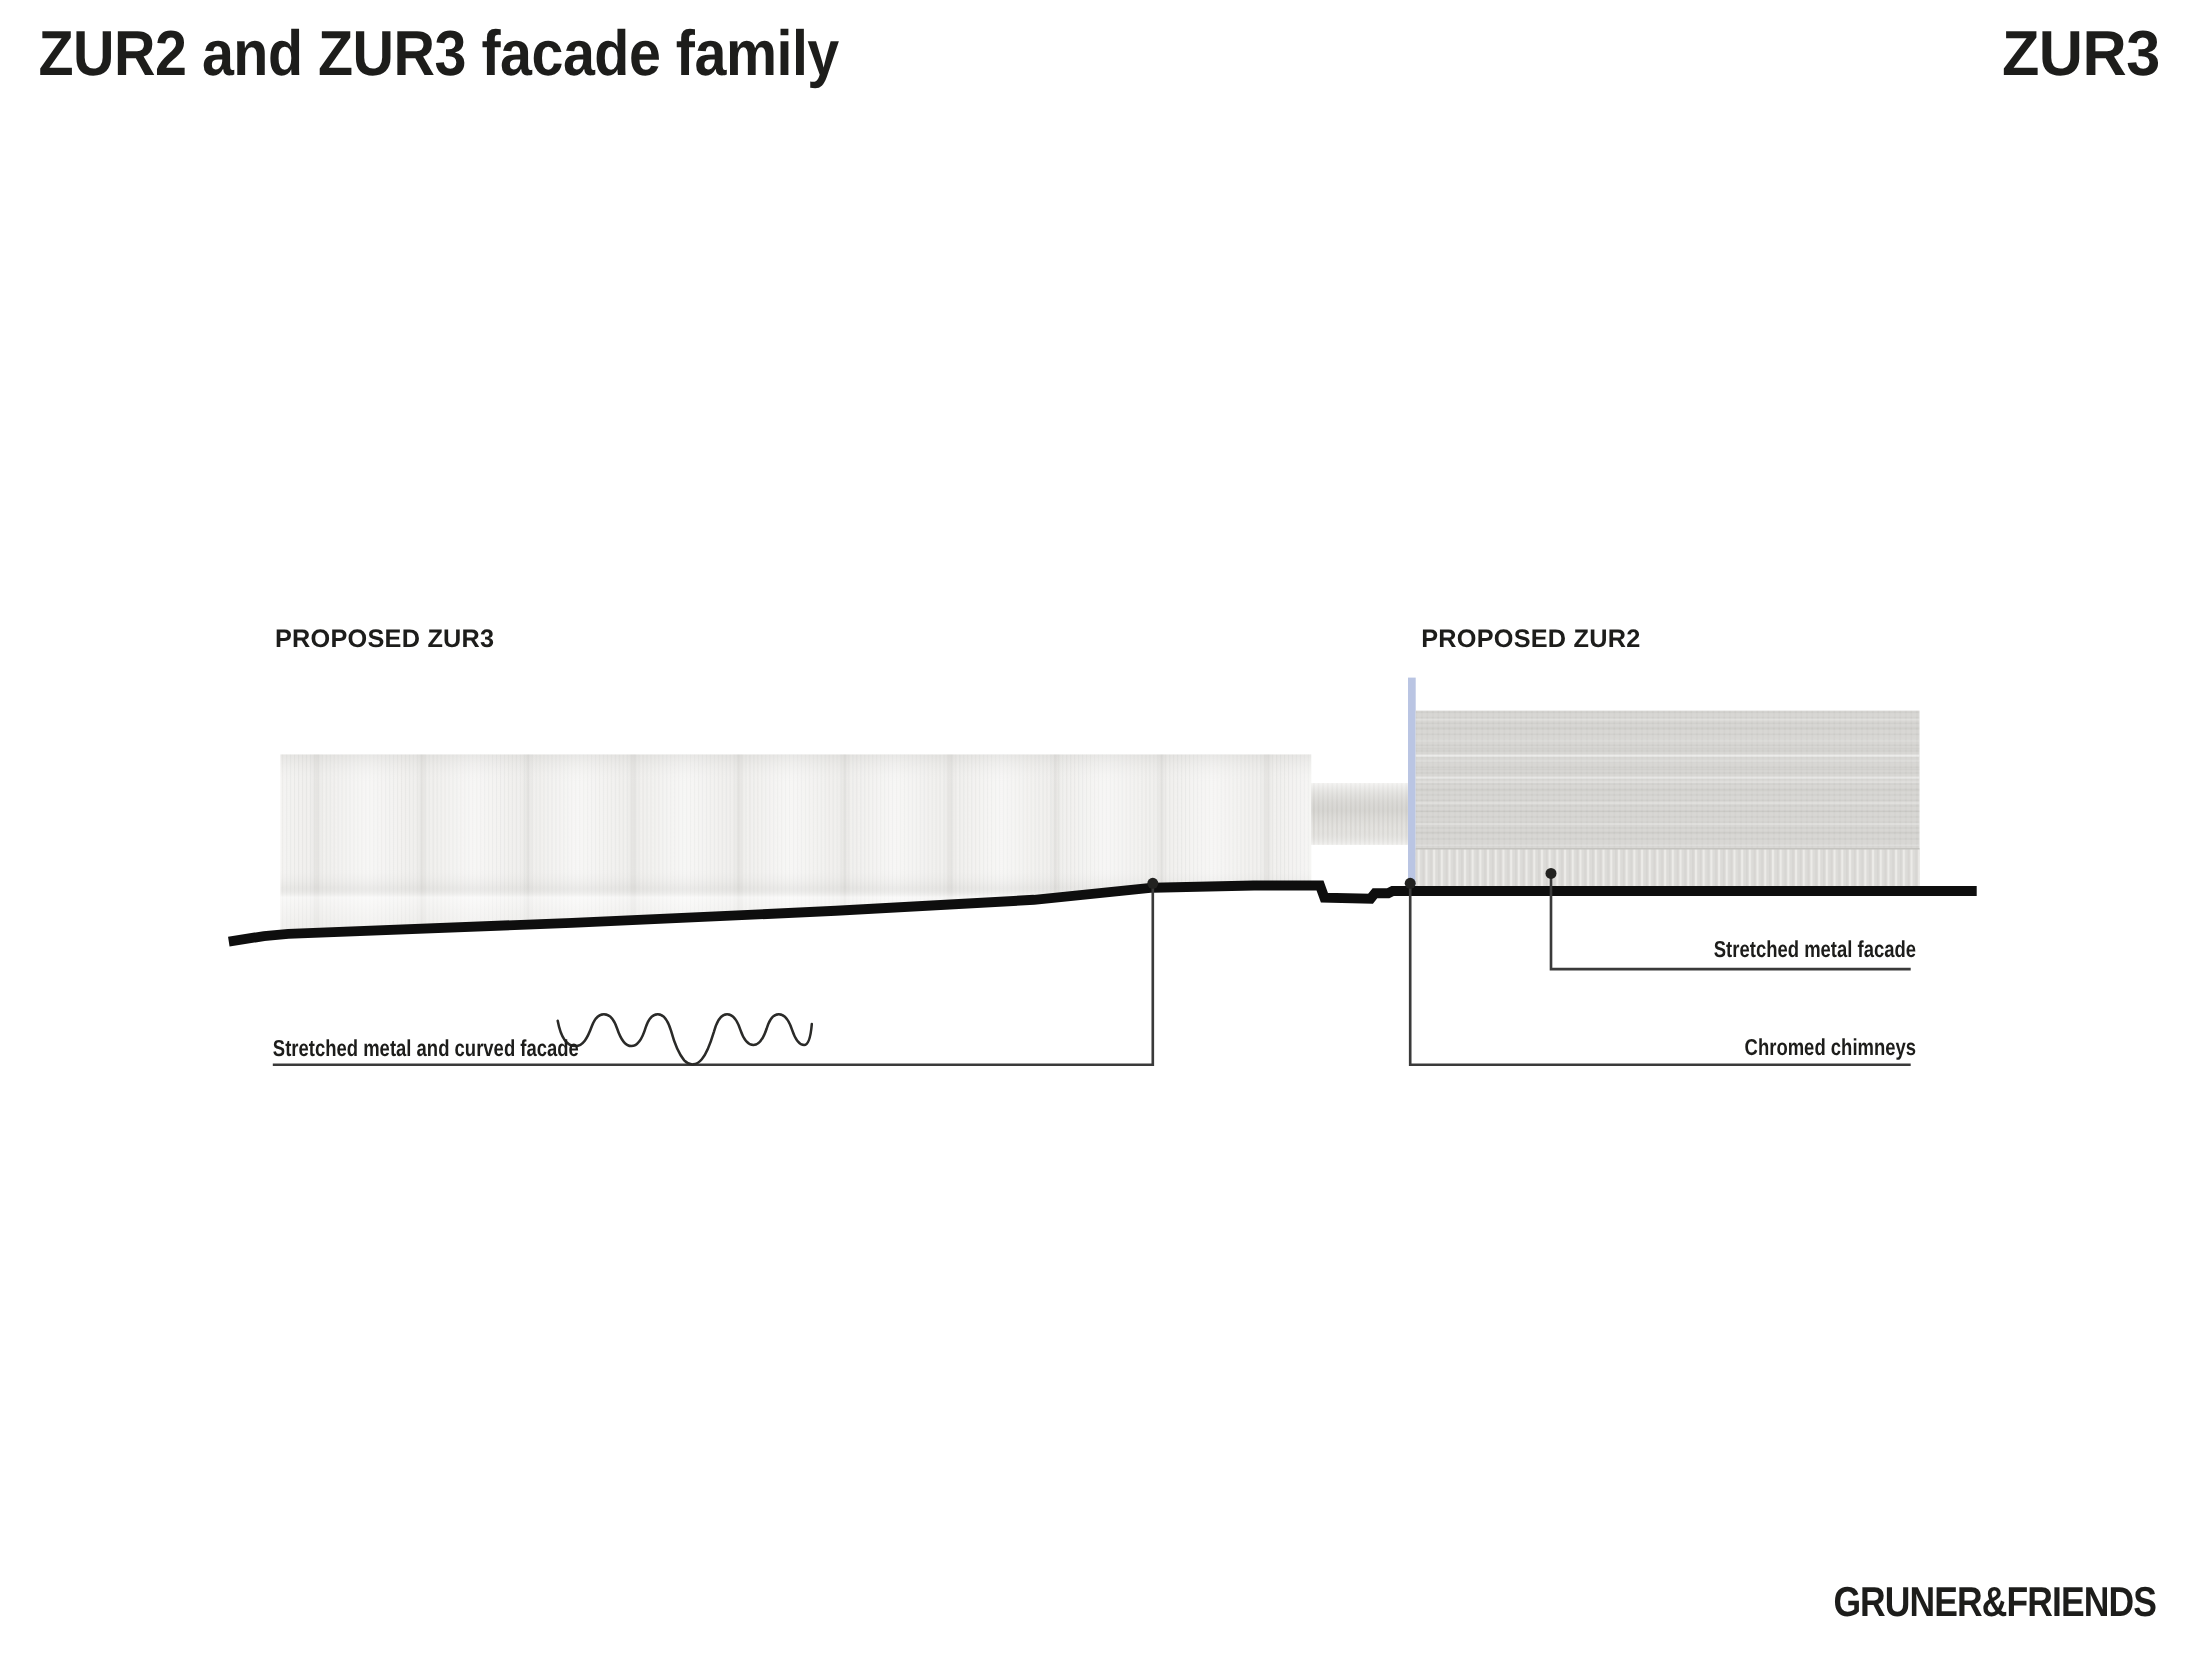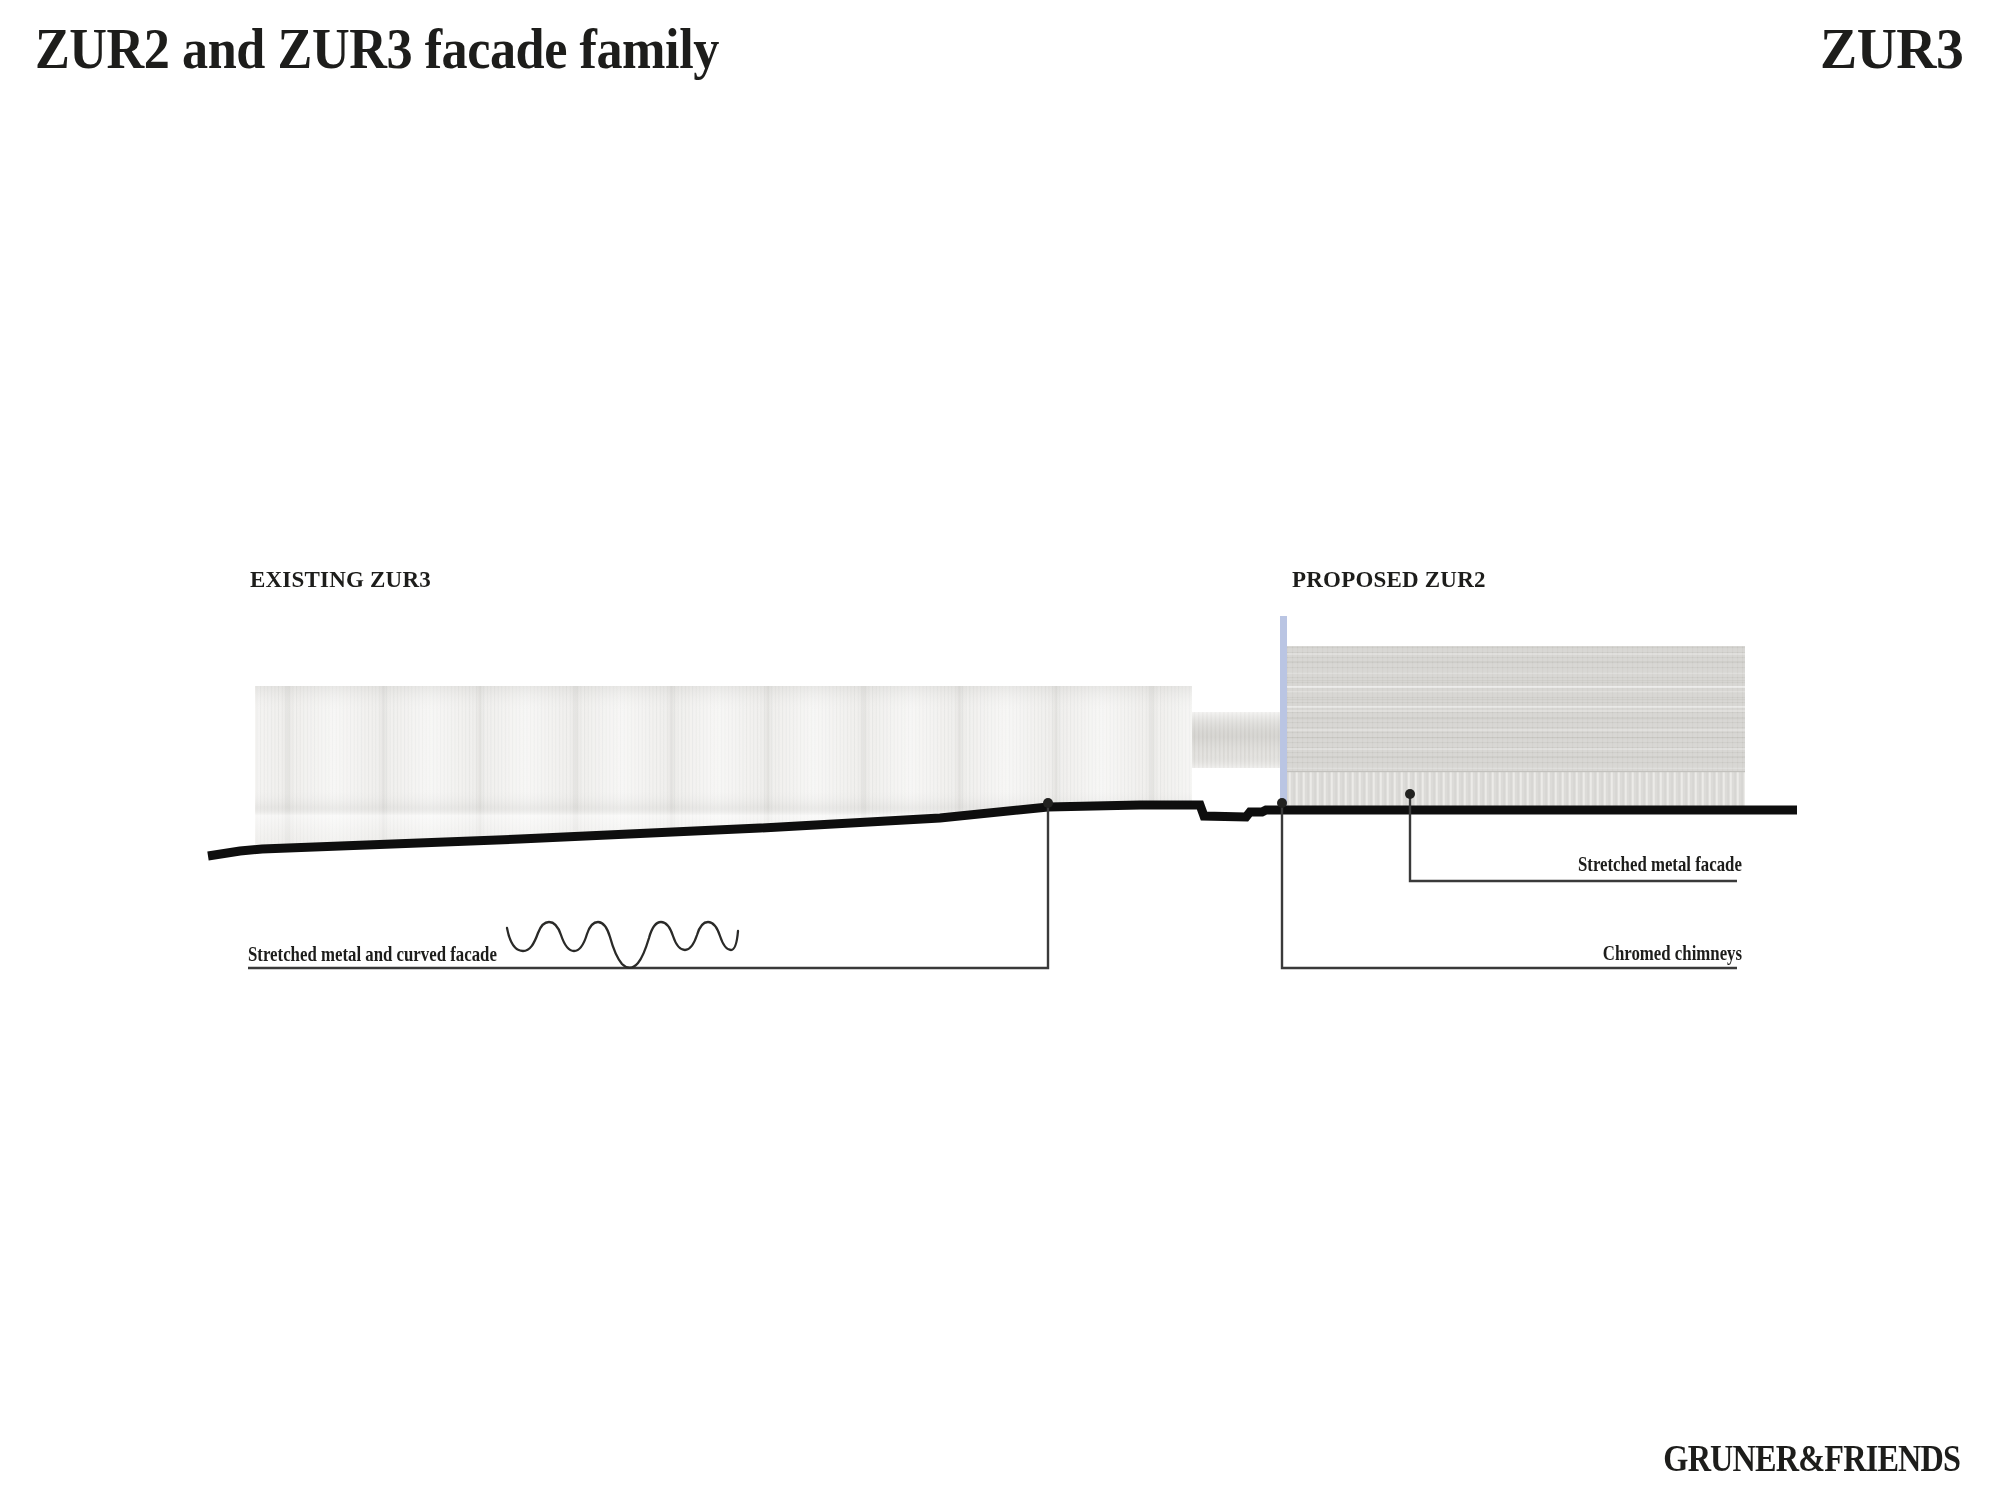--- a/index.html
+++ b/index.html
@@ -1,21 +1,21 @@
 <!DOCTYPE html>
 <html><head>
 <meta charset="utf-8">
 <style>
   html,body{margin:0;padding:0;background:#ffffff;}
   #page{
     position:relative;
     width:2000px;height:1505px;
     background:#ffffff;
     overflow:hidden;
-    font-family:Liberation Serif, serif;
+    font-family:Liberation Sans, sans-serif;
     color:#1d1d1b;
   }
   .abs{position:absolute;}
   #title{
     left:35px;top:15px;
     font-size:58px;font-weight:bold;letter-spacing:-0.5px;
     transform:scaleX(0.90);transform-origin:left top;
     white-space:nowrap;
   }
   #project-code{
@@ -168,21 +168,21 @@
              C652,927 656,922 661,922
              C666,922 670,927 673,936
              C676,945 680,950 685,950
              C690,950 694,944 697,935
              C700,925 704,922 708,922
              C713,922 717,927 720,936
              C723,945 727,950 731,950
              C735,950 737,943 738,931" fill="none" stroke="#2a2a28" stroke-width="2.3" stroke-linecap="round"></path>
   </svg>
 
-  <div id="label-proposed" class="abs section-label">EXISTING ZUR3</div>
+  <div id="label-proposed" class="abs section-label">PROPOSED ZUR3</div>
   <div id="label-existing" class="abs section-label">PROPOSED ZUR2</div>
 
   <div id="anno-curved" class="abs annotation">Stretched metal and curved facade</div>
   <div id="anno-facade" class="abs annotation">Stretched metal facade</div>
   <div id="anno-chimneys" class="abs annotation">Chromed chimneys</div>
 
   <div id="logo" class="abs">GRUNER&amp;FRIENDS</div>
 </div>
 
 </body></html>

